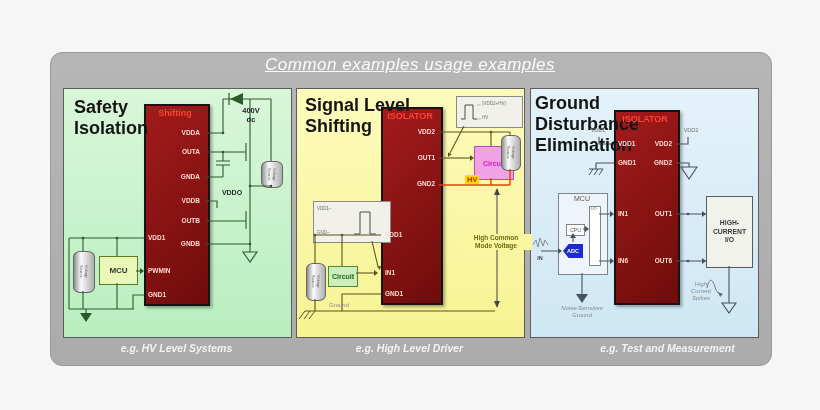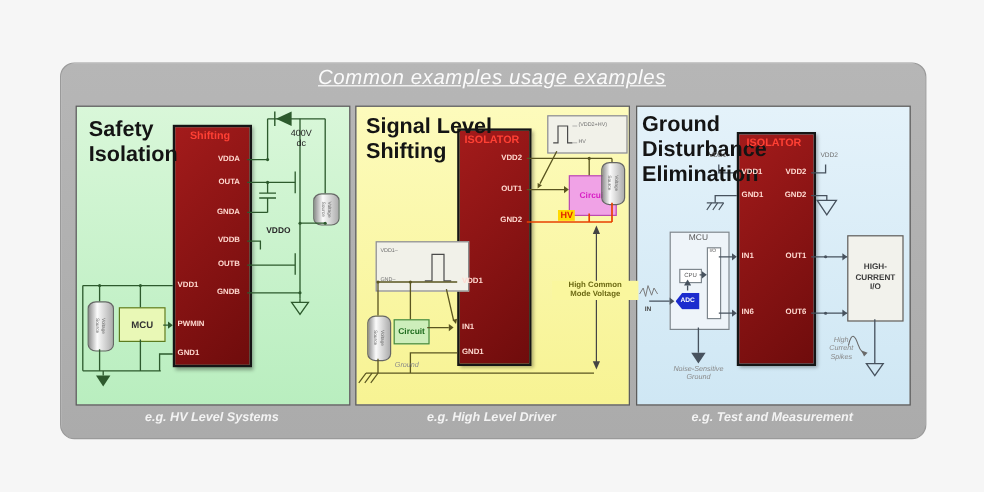--- a/index.html
+++ b/index.html
@@ -48,21 +48,21 @@
   <span class="pin pr" style="left:80px;width:56px;top:40px;">VDDA</span>
   <span class="pin pr" style="left:80px;width:56px;top:59px;">OUTA</span>
   <span class="pin pr" style="left:80px;width:56px;top:84px;">GNDA</span>
   <span class="pin pr" style="left:80px;width:56px;top:108px;">VDDB</span>
   <span class="pin pr" style="left:80px;width:56px;top:128px;">OUTB</span>
   <span class="pin pr" style="left:80px;width:56px;top:151px;">GNDB</span>
   <span class="pin" style="left:84px;top:145px;">VDD1</span>
   <span class="pin" style="left:84px;top:178px;">PWMIN</span>
   <span class="pin" style="left:84px;top:202px;">GND1</span>
 
-  <div class="lbl pre" style="left:170px;top:17px;width:34px;text-align:center;font-size:7.5px;font-weight:normal;color:#222;">400V
+  <div class="lbl pre" style="left:170px;top:17px;width:34px;text-align:center;font-size:7.5px;font-weight:bold;color:#222;">400V
 dc</div>
   <div class="lbl" style="left:150px;top:100px;width:36px;text-align:center;font-size:7px;font-weight:bold;color:#2a2a2a;">VDDO</div>
 
   <div class="cyl" style="left:197px;top:72px;width:20px;height:25px;">
     <span class="pre">Voltage
 Source</span>
   </div>
   <div class="cyl" style="left:9px;top:162px;width:20px;height:40px;">
     <span class="pre">Voltage
 Source</span>
@@ -262,13 +262,13 @@
     </g>
     <g stroke="#6a6a6a" stroke-width="0.9" fill="none">
       <path d="M176,199 c3,-13 6,-7 8,-1 c1,4 3,6 5,8"></path>
     </g>
     <polygon points="187,203 192,205 189,208" fill="#6a6a6a"></polygon>
   </svg>
 </div>
 
 <div class="caption" style="left:63px;">e.g. HV Level Systems</div>
 <div class="caption" style="left:296px;">e.g. High Level Driver</div>
-<div class="caption" style="left:530px;">e.g. Test and Measurement</div>
+<div class="caption" style="left:554px;">e.g. Test and Measurement</div>
 
 </body></html>

